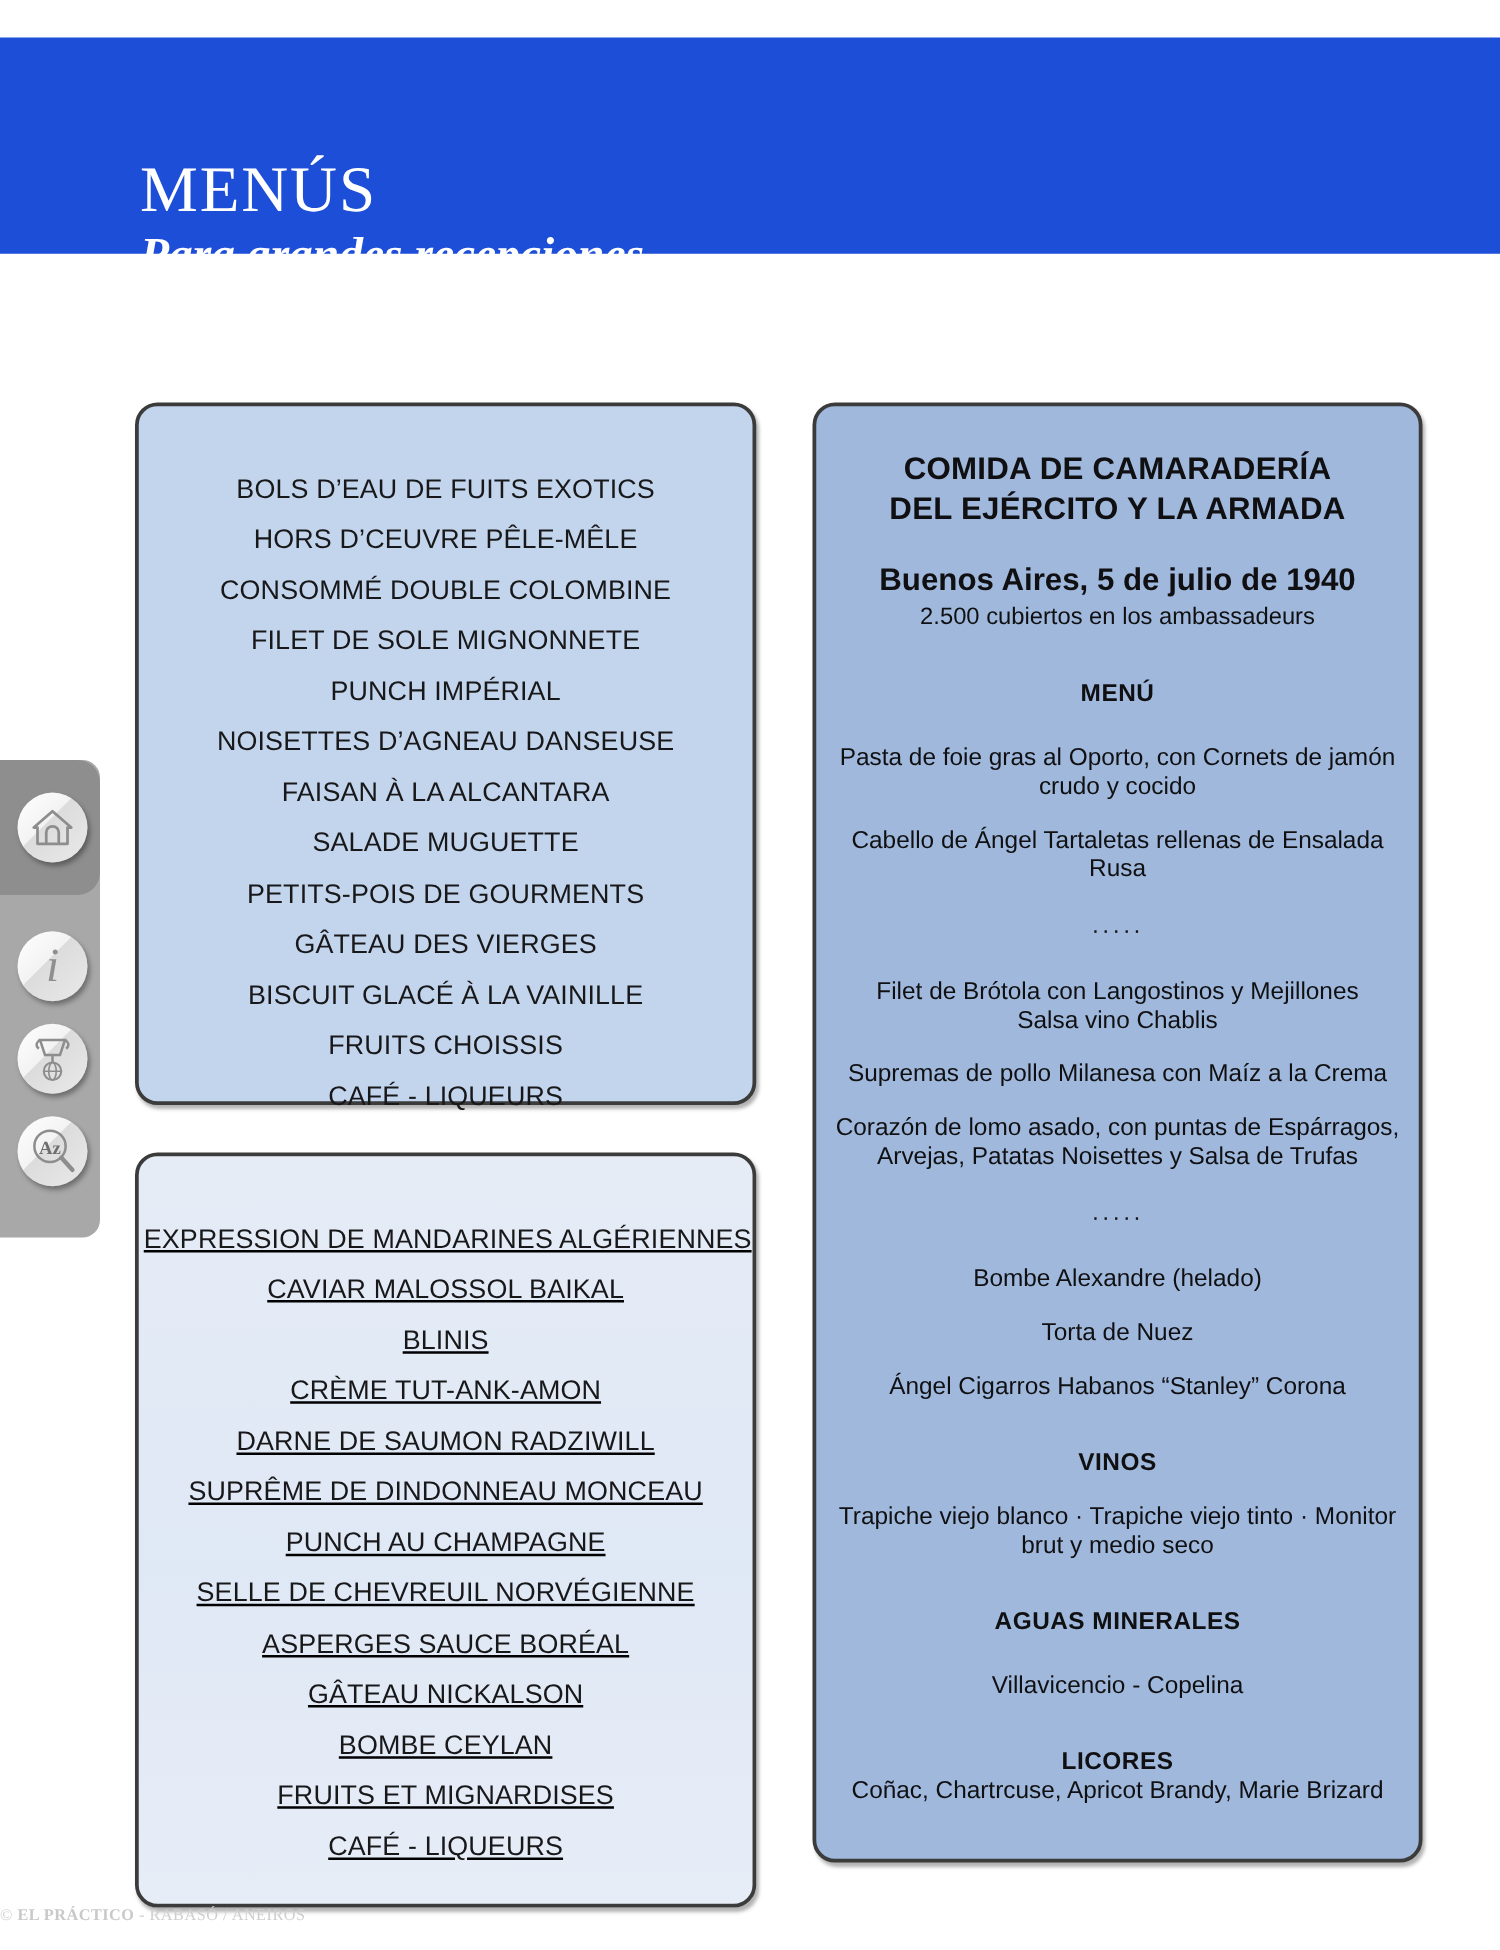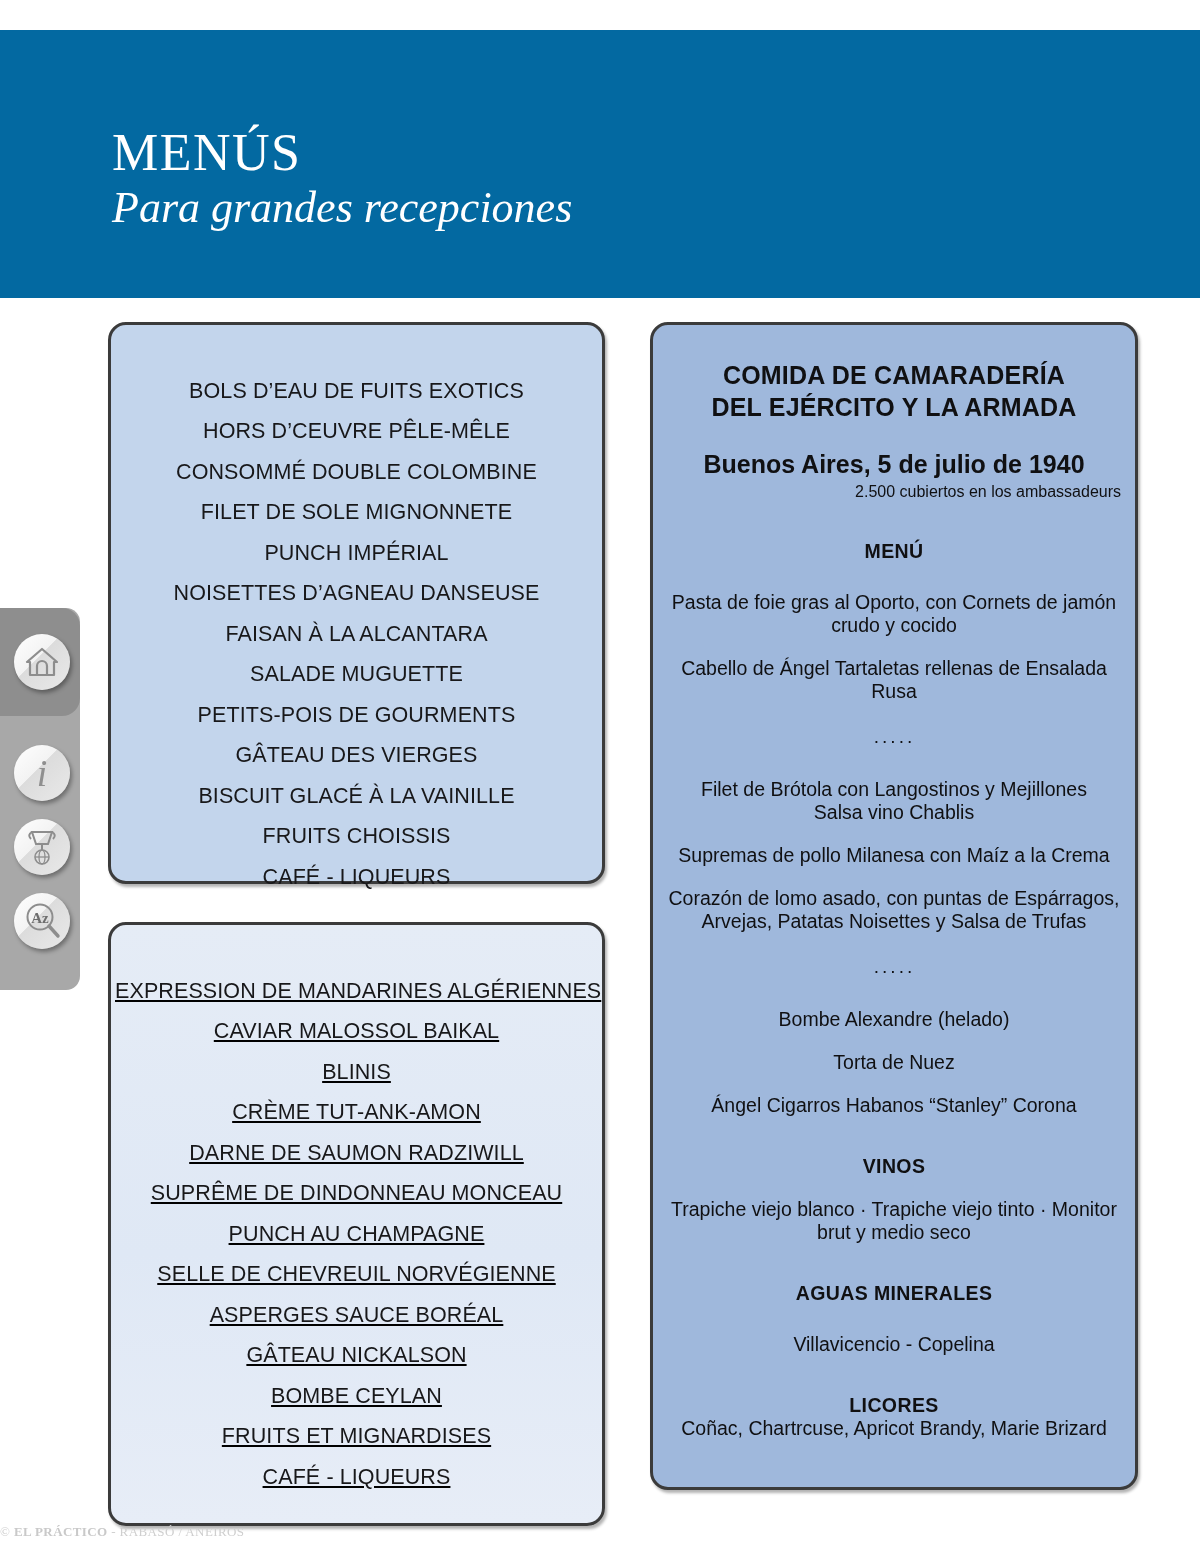--- a/index.html
+++ b/index.html
@@ -14,41 +14,41 @@
     overflow: hidden;
     position: relative;
   }
 
   
   .header-band {
     position: absolute;
     left: 0;
     top: 30px;
     width: 1200px;
-    height: 268px;
-    background: #0369a1;
+    height: 173px;
+    background: #1d4ed8;
   }
   .header-titles {
     position: absolute;
     left: 112px;
     top: 96px;
     color: #ffffff;
     font-family: "Liberation Serif", serif;
   }
   .header-title-main {
     font-size: 52px;
     letter-spacing: 1.5px;
     line-height: 1.05;
     font-weight: normal;
   }
   .header-title-sub {
-    font-size: 44px;
+    font-size: 38px;
     font-style: italic;
     line-height: 1.12;
-    font-weight: normal;
+    font-weight: bold;
     margin-top: 2px;
   }
 
   
   .sidebar {
     position: absolute;
     left: 0;
     top: 608px;
     width: 80px;
     height: 382px;
@@ -152,24 +152,23 @@
     line-height: 1.28;
     letter-spacing: 0.2px;
   }
   .banquet-place {
     font-size: 25px;
     font-weight: bold;
     margin-top: 26px;
     line-height: 1.25;
   }
   .banquet-covers {
-    font-size: 16px;
+    font-size: 19px;
     line-height: 1.25;
     margin-top: 2px;
-    text-align: right;
   }
   .sec-head {
     font-size: 19.5px;
     font-weight: bold;
     letter-spacing: 0.4px;
   }
   .dish {
     font-size: 19.5px;
     line-height: 1.18;
   }

